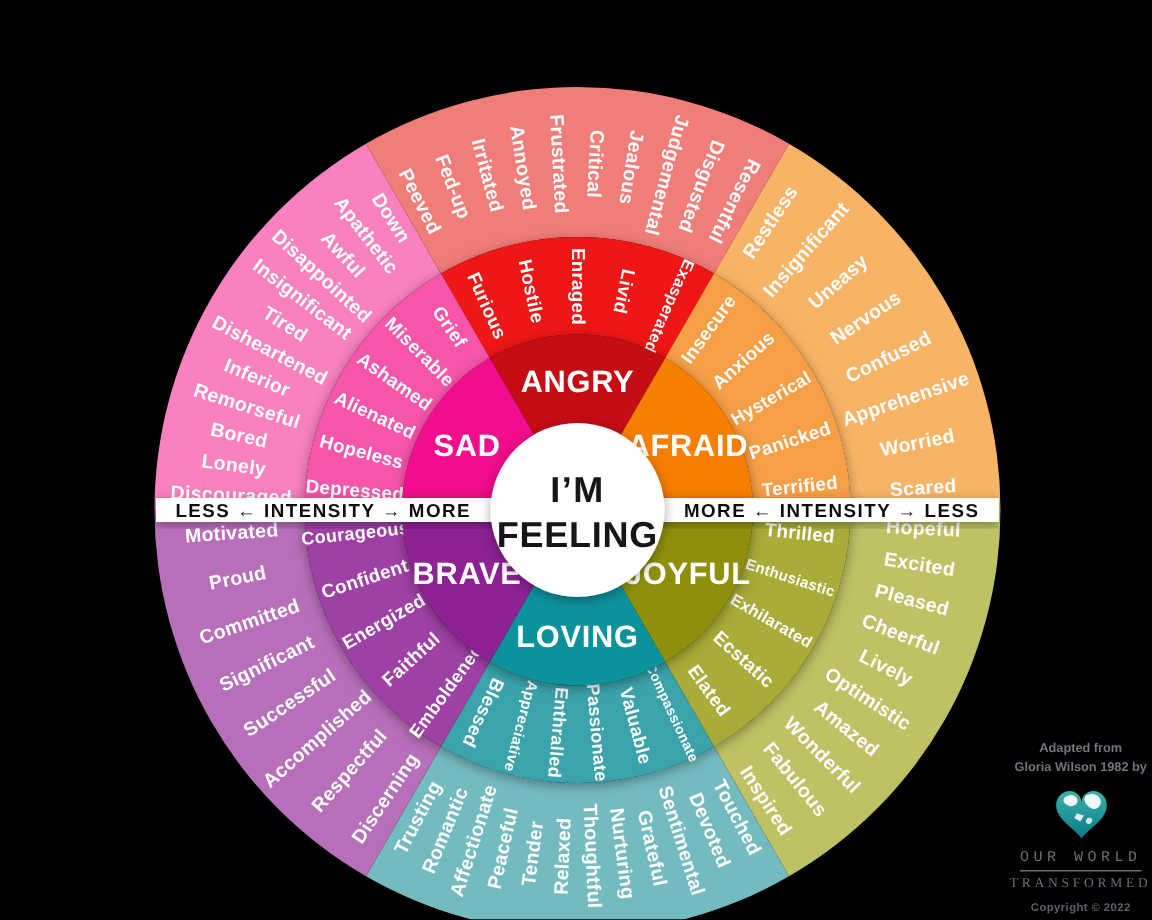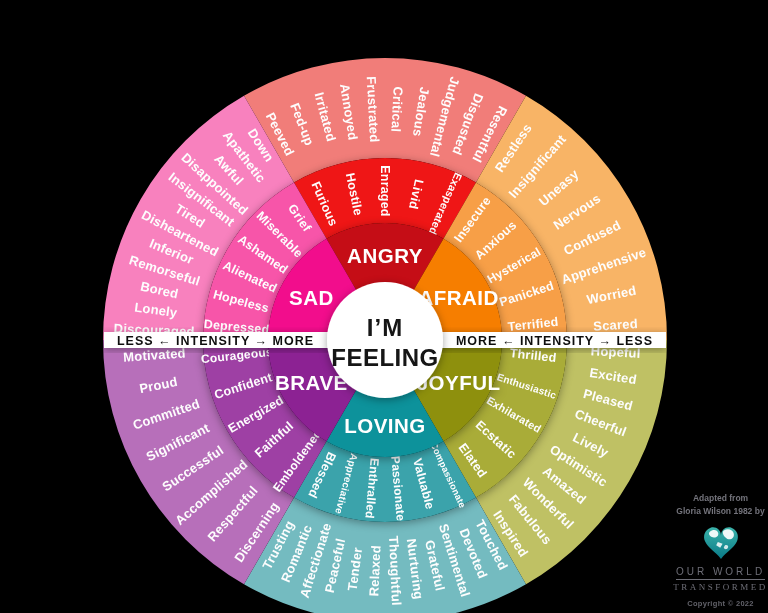--- a/index.html
+++ b/index.html
@@ -3,21 +3,21 @@
 <meta charset="utf-8">
 <style>
   html,body{margin:0;padding:0;background:#000;}
   .stage{position:relative;width:768px;height:613px;background:#000;overflow:hidden;
          font-family:"Liberation Sans",sans-serif;}
   svg text{font-family:"Liberation Sans",sans-serif;}
   .attribution{position:absolute;left:648px;top:492px;width:145px;text-align:center;
                color:#73737b;font-size:8.5px;font-weight:700;line-height:1.55;}
   .logo{position:absolute;left:648px;top:524px;width:145px;text-align:center;}
   .logo-heart{display:block;margin:0 auto;}
-  .logo-name1{font-family:Liberation Sans, sans-serif;font-size:10px;letter-spacing:3px;
+  .logo-name1{font-family:Liberation Mono, monospace;font-size:10px;letter-spacing:3px;
               color:#6e6e77;display:inline-block;border-bottom:1px solid #6e6e77;
               padding-bottom:2px;margin-top:4px;white-space:nowrap;}
   .logo-name2{font-family:"Liberation Serif",serif;font-size:9px;letter-spacing:2.5px;
               color:#6e6e77;margin-top:2px;white-space:nowrap;}
   .copyright{font-size:7.5px;font-weight:700;color:#62626a;margin-top:7px;letter-spacing:.3px;}
 </style>
 </head>
 <body>
 
 <div class="stage">

